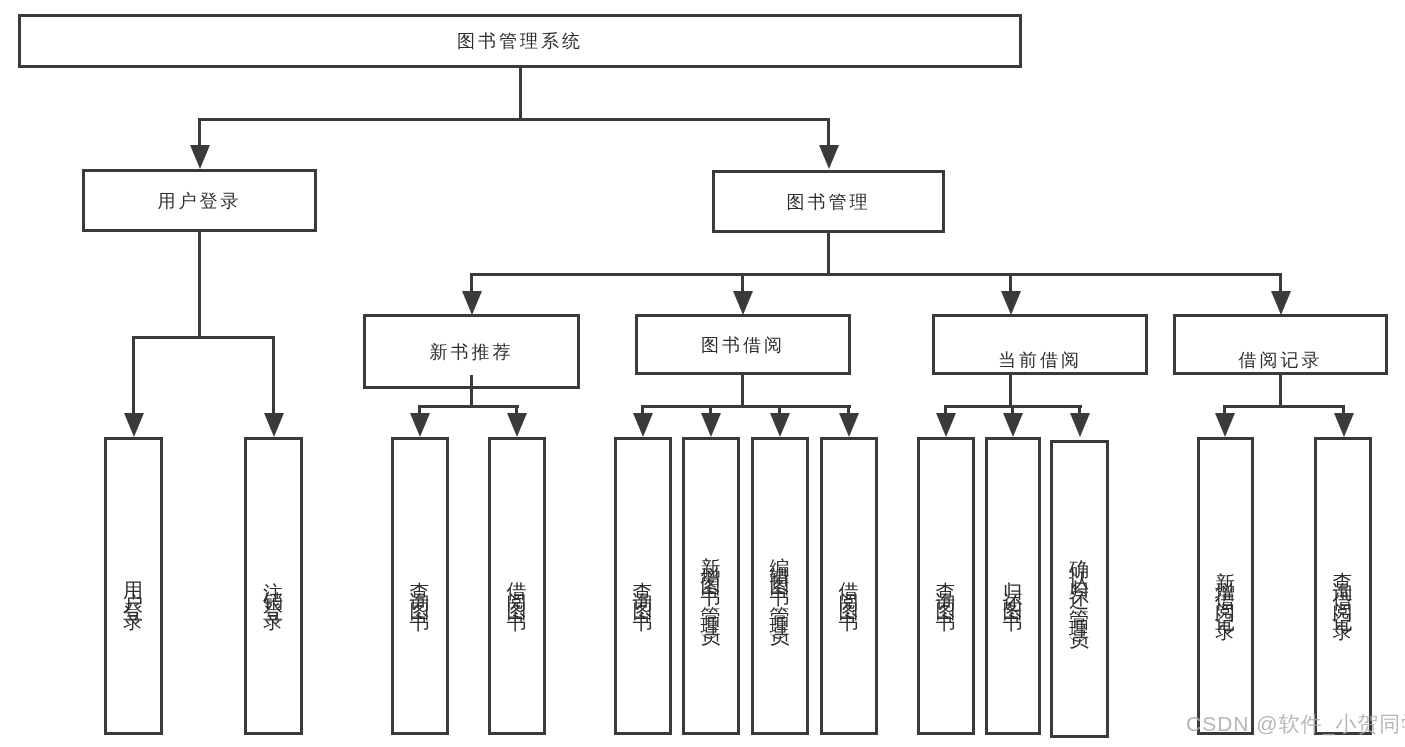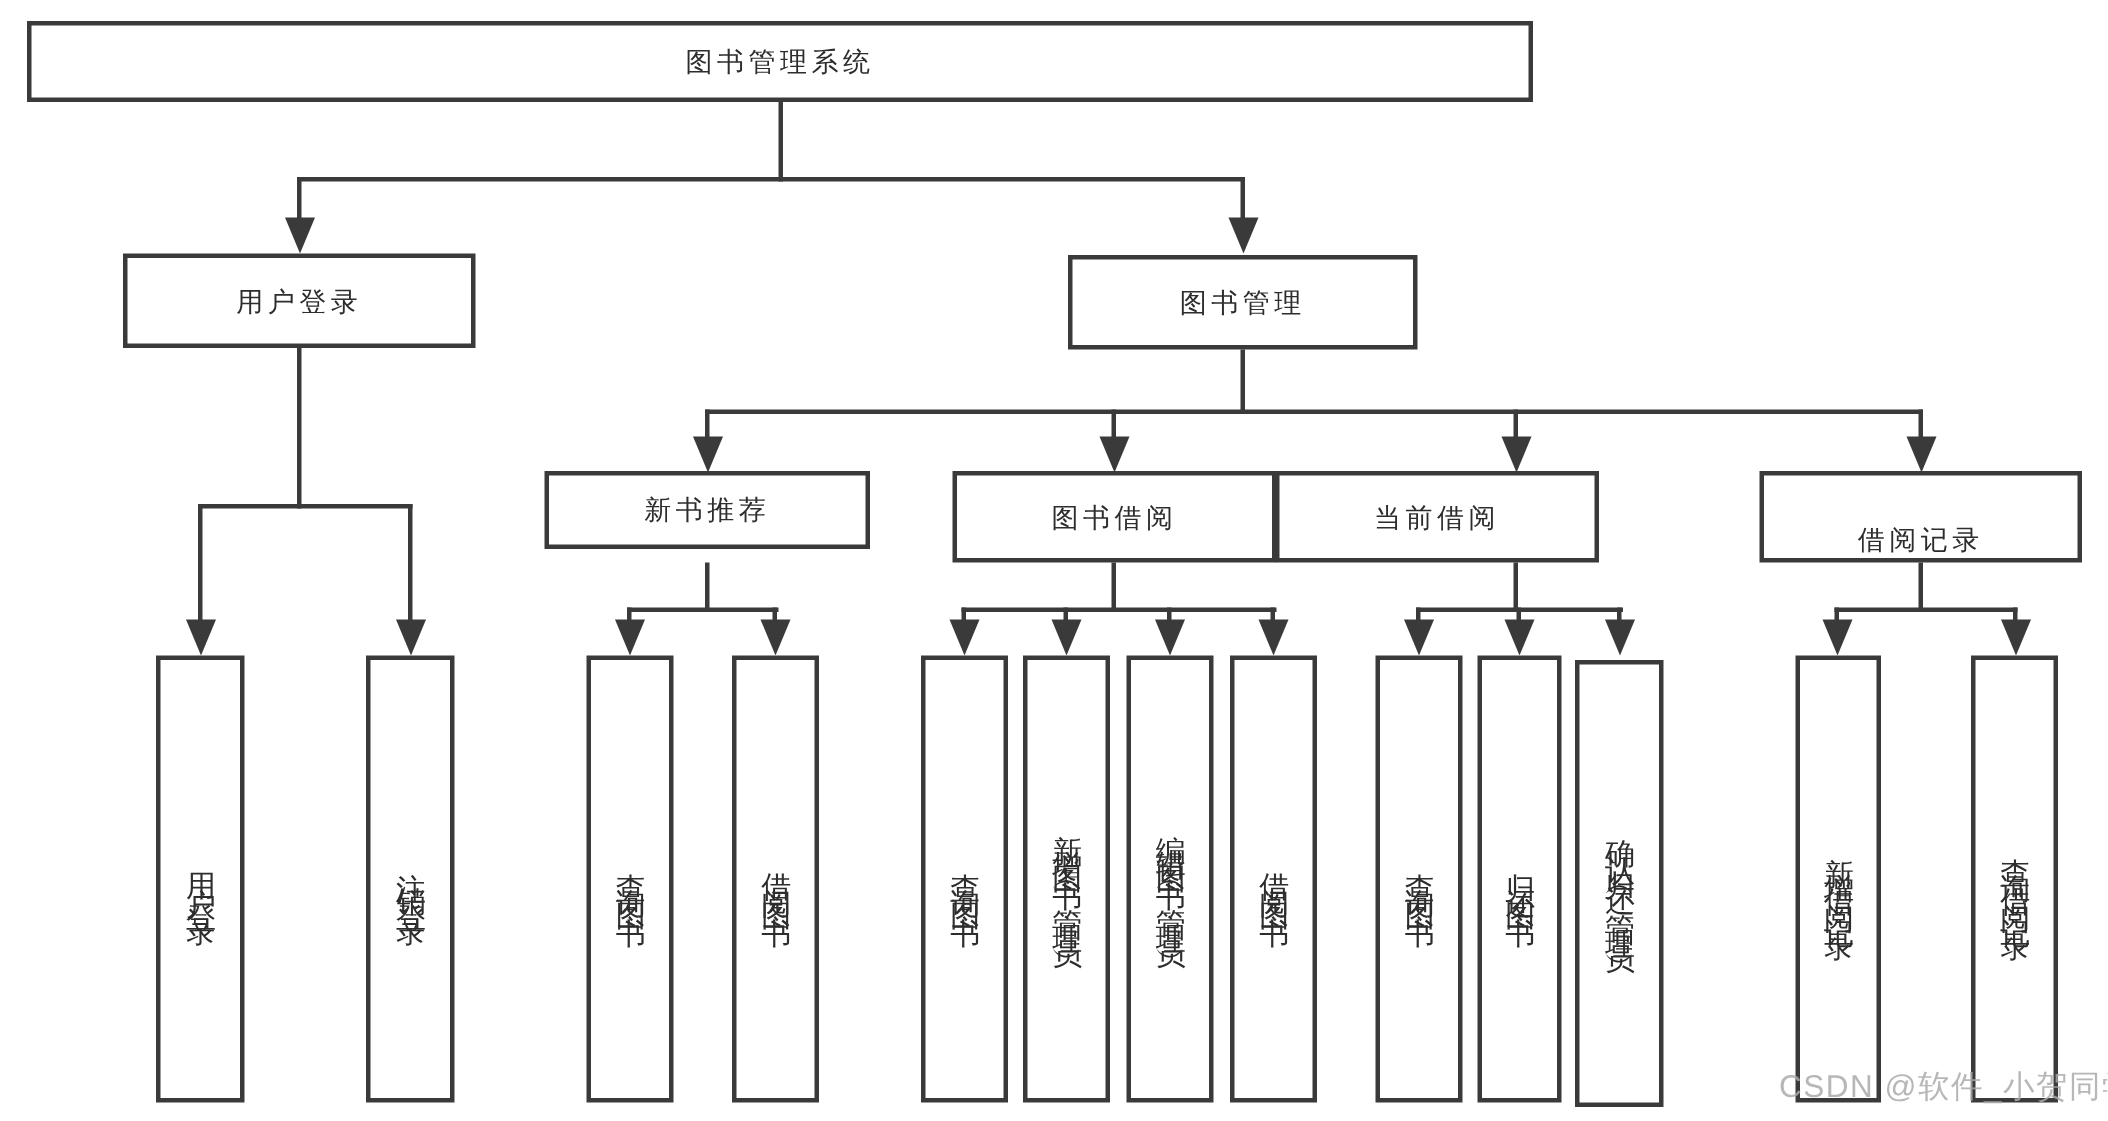--- a/index.html
+++ b/index.html
@@ -57,27 +57,27 @@
   <div class="ln" style="left:470px;top:273px;width:812px;height:3px;"></div>
   <div class="ln" style="left:470px;top:273px;width:3px;height:20px;"></div>
   <div class="ah" style="left:462px;top:291px;"></div>
   <div class="ln" style="left:741px;top:273px;width:3px;height:20px;"></div>
   <div class="ah" style="left:733px;top:291px;"></div>
   <div class="ln" style="left:1009px;top:273px;width:3px;height:20px;"></div>
   <div class="ah" style="left:1001px;top:291px;"></div>
   <div class="ln" style="left:1279px;top:273px;width:3px;height:20px;"></div>
   <div class="ah" style="left:1271px;top:291px;"></div>
 
-  <div class="node" style="left:363px;top:314px;width:217px;height:52px;">
+  <div class="node" style="left:363px;top:314px;width:217px;height:75px;">
     <span class="lbl">新书推荐</span>
   </div>
   <div class="node" style="left:635px;top:314px;width:216px;height:61px;">
     <span class="lbl">图书借阅</span>
   </div>
-  <div class="node" style="left:850px;top:314px;width:216px;height:61px;">
+  <div class="node" style="left:932px;top:314px;width:216px;height:61px;align-items:flex-end;">
     <span class="lbl">当前借阅</span>
   </div>
   <div class="node" style="left:1173px;top:314px;width:215px;height:61px;align-items:flex-end;">
     <span class="lbl">借阅记录</span>
   </div>
 
   <div class="ln" style="left:470px;top:375px;width:3px;height:32px;"></div>
   <div class="ln" style="left:418px;top:405px;width:101px;height:3px;"></div>
   <div class="ln" style="left:418px;top:405px;width:3px;height:12px;"></div>
   <div class="ah" style="left:410px;top:413px;"></div>

